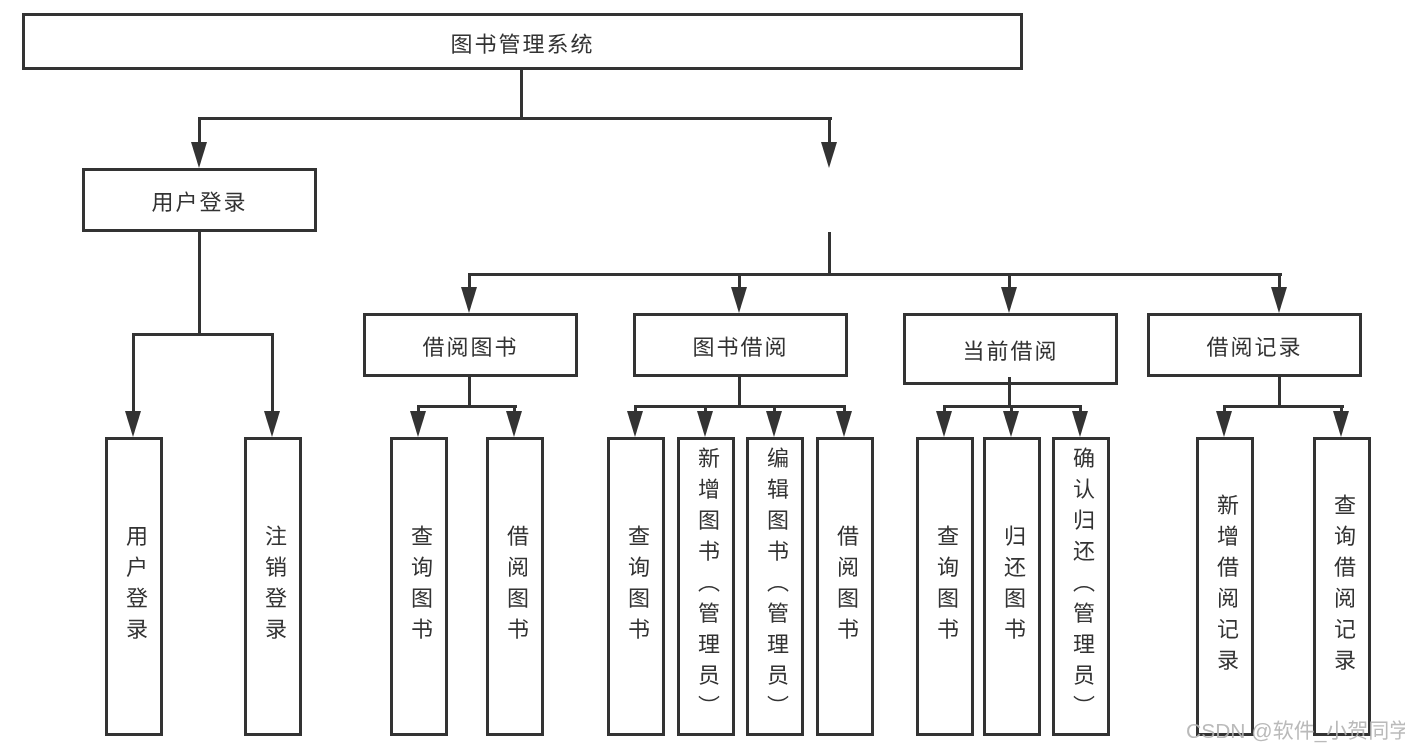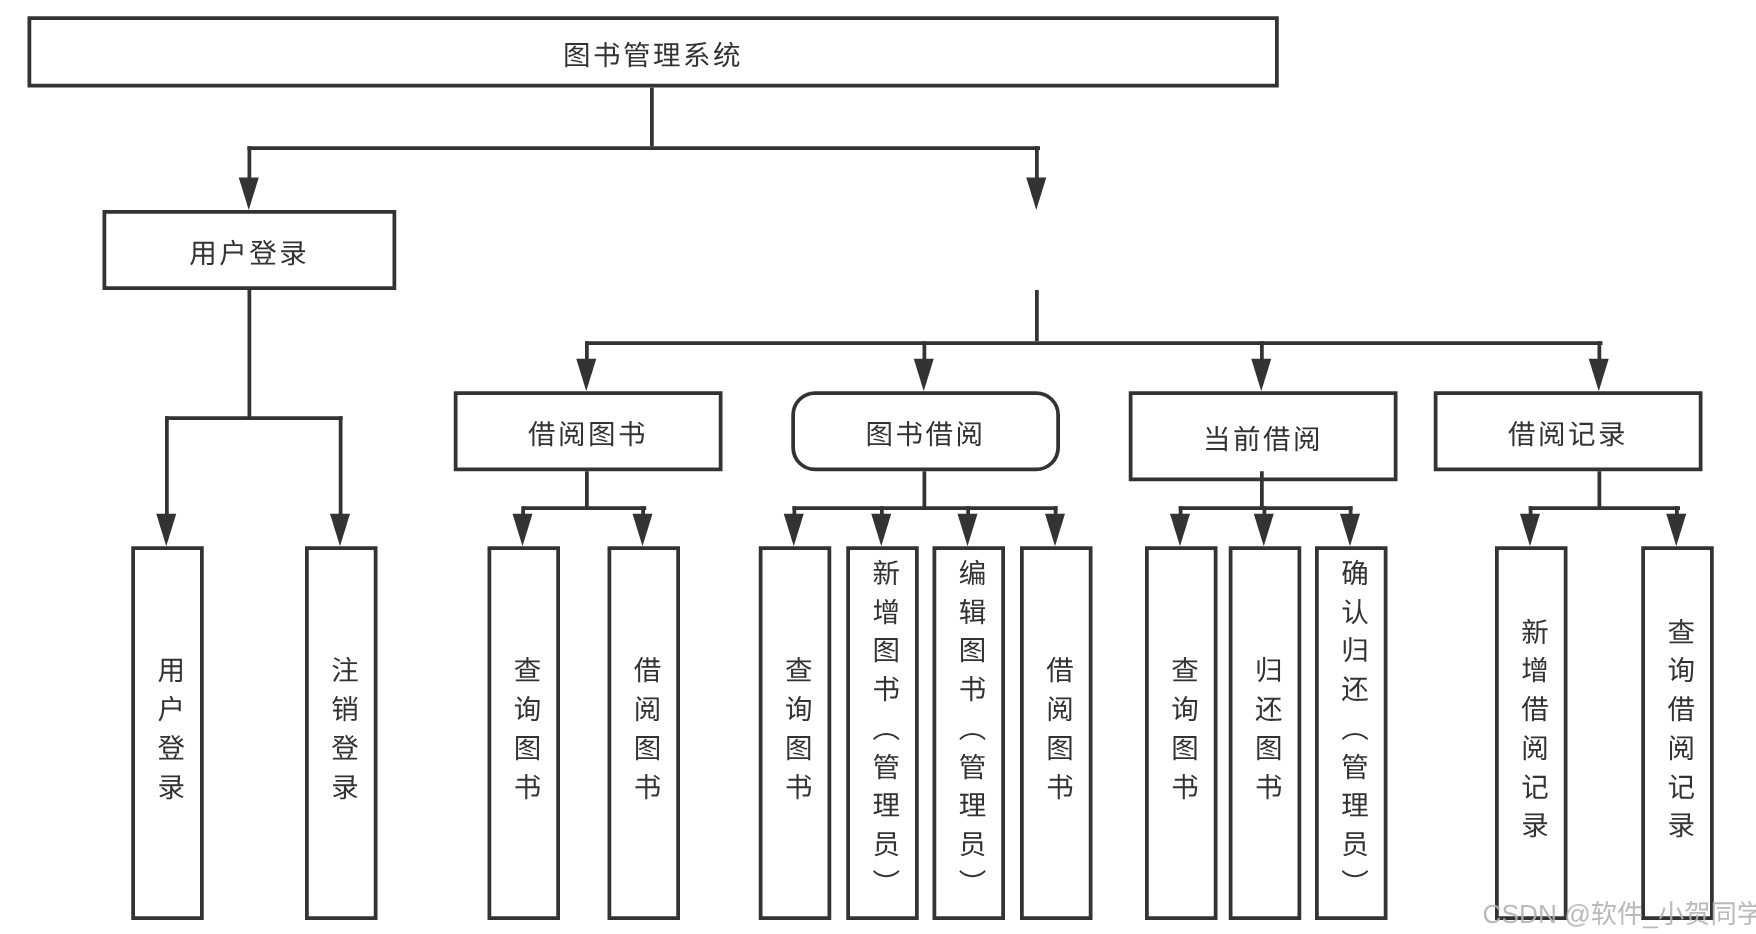--- a/index.html
+++ b/index.html
@@ -67,21 +67,21 @@
   <div class="vl" style="left:738px;top:273px;height:16px;"></div>
   <div class="ah" style="left:731px;top:287px;"></div>
   <div class="vl" style="left:1008px;top:273px;height:16px;"></div>
   <div class="ah" style="left:1001px;top:287px;"></div>
   <div class="vl" style="left:1278px;top:273px;height:16px;"></div>
   <div class="ah" style="left:1271px;top:287px;"></div>
 
   <div class="node" style="left:363px;top:313px;width:215px;height:64px;">
     <span>借阅图书</span>
   </div>
-  <div class="node" style="left:633px;top:313px;width:215px;height:64px;border-radius:19px;">
+  <div class="node" style="left:633px;top:313px;width:215px;height:64px;">
     <span>图书借阅</span>
   </div>
   <div class="node" style="left:903px;top:313px;width:215px;height:72px;">
     <span>当前借阅</span>
   </div>
   <div class="node" style="left:1147px;top:313px;width:215px;height:64px;">
     <span>借阅记录</span>
   </div>
 
   <div class="vl" style="left:468px;top:377px;height:30px;"></div>

